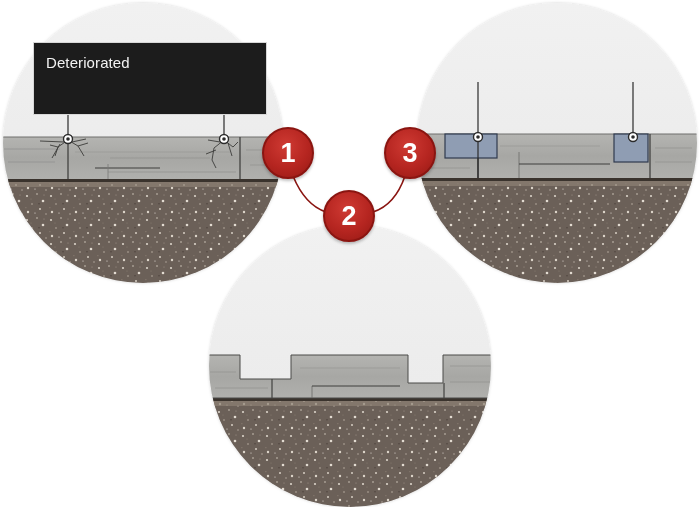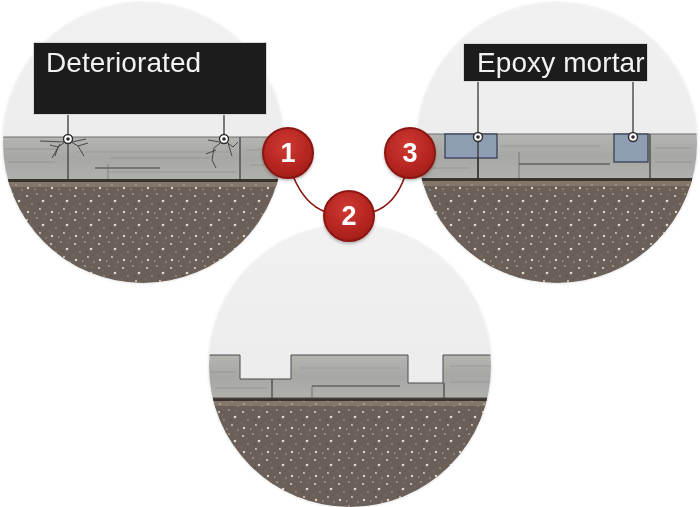--- a/index.html
+++ b/index.html
@@ -3,21 +3,21 @@
   <meta charset="utf-8">
   <style>
     html, body { margin: 0; padding: 0; background: #ffffff; }
     body { width: 700px; height: 507px; position: relative; overflow: hidden;
            font-family: "Liberation Sans", sans-serif; }
     .stage { position: absolute; left: 0; top: 0; width: 700px; height: 507px; }
     svg { display: block; }
     .label-box {
       position: absolute; background: #1c1c1c; color: #f2f2f2;
       font-family: "Liberation Sans", sans-serif;
-      font-size: 28px; line-height: 34px; padding: 3px 0 2px 12px;
+      font-size: 15px; line-height: 34px; padding: 3px 0 2px 12px;
       box-sizing: border-box; letter-spacing: 0.1px;
       border: 1px solid #d8d8d8;
     }
     .label-box span { display: block; white-space: nowrap; }
     .badge {
       position: absolute; width: 52px; height: 52px; border-radius: 50%;
       background: radial-gradient(circle at 45% 35%, #cf3a33 0%, #b52520 55%, #951914 100%);
       border: 2px solid #8a1511; box-sizing: border-box;
       color: #ffffff; font-family: "Liberation Sans", sans-serif;
       font-weight: bold; font-size: 27px; text-align: center; line-height: 48px;
@@ -175,23 +175,20 @@
     </g>
 
     <path d="M293 176 Q305 205 326 212" stroke="#8a1511" stroke-width="1.6" fill="none"></path>
     <path d="M373 212 Q395 205 405 176" stroke="#8a1511" stroke-width="1.6" fill="none"></path>
   </svg>
 
   <div class="label-box" style="left:33px; top:42px; width:234px; height:73px; line-height:34px;">
     <span>Deteriorated</span>
   </div>
 
-  <div class="label-box" style="left:463px; top:43px; width:185px; height:39px; line-height:32px; padding-left:13px;">
-    <span>Epoxy mortar</span>
-  </div>
 
   <div class="badge" style="left:262px; top:127px;">
     <span>1</span>
   </div>
   <div class="badge" style="left:323px; top:190px;">
     <span>2</span>
   </div>
   <div class="badge" style="left:384px; top:127px;">
     <span>3</span>
   </div>

